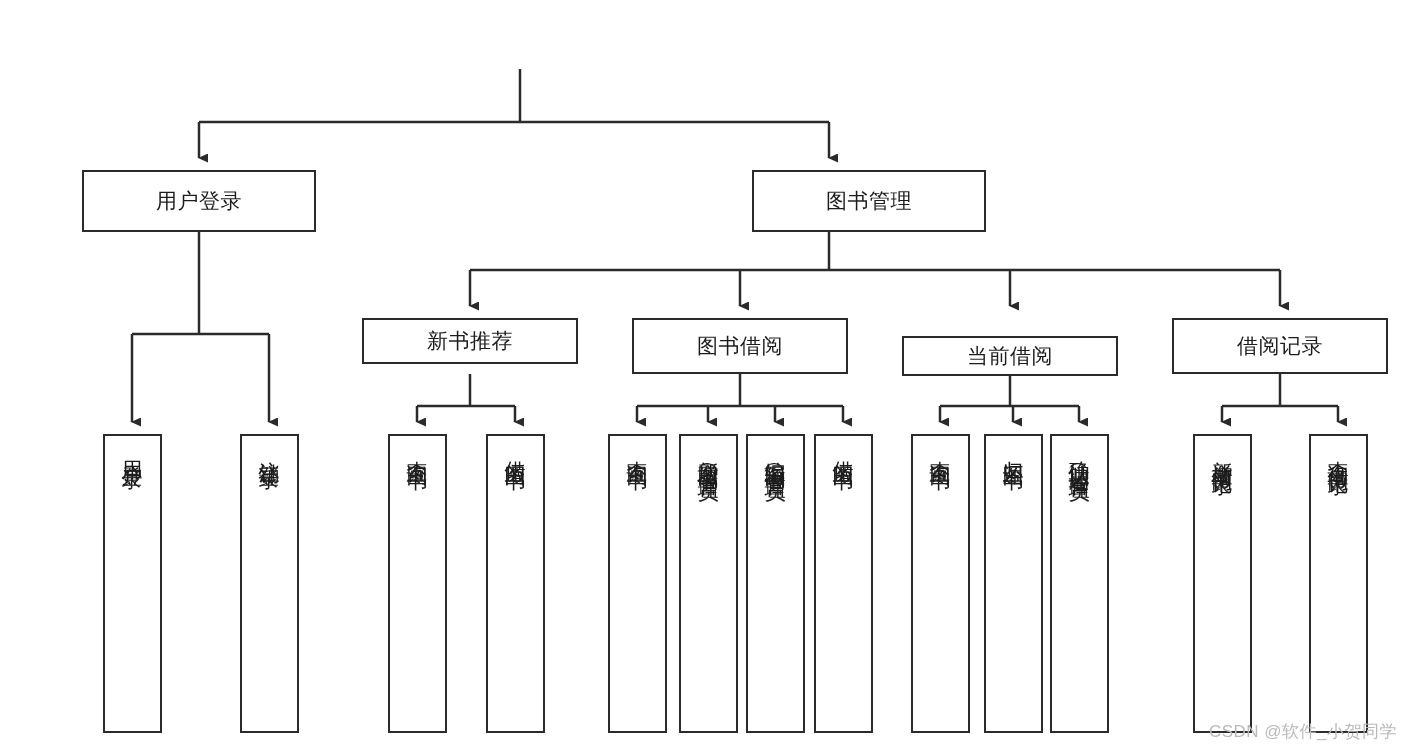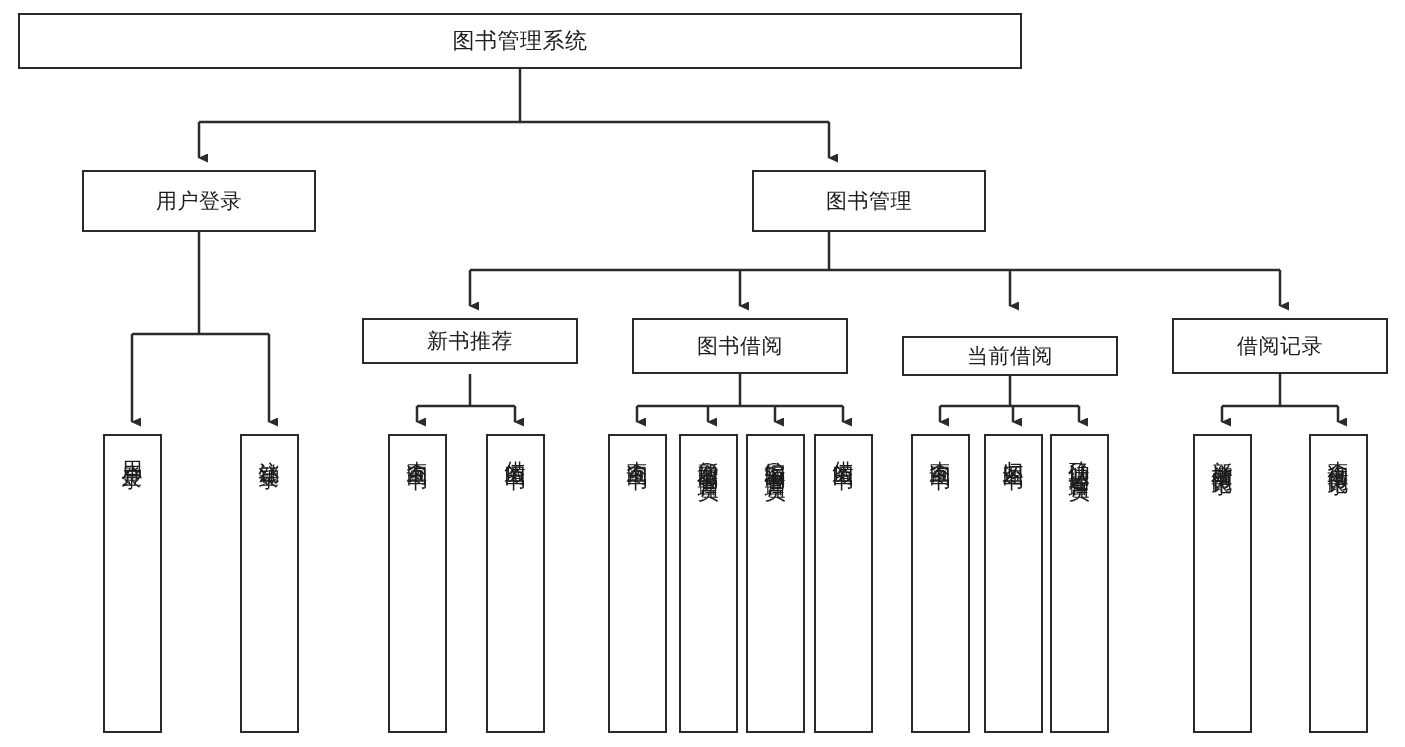--- a/index.html
+++ b/index.html
@@ -133,23 +133,20 @@
     </g>
 
     <g stroke="#2b2b2b" stroke-width="2.5" fill="none">
       <line x1="1280" y1="374" x2="1280" y2="406"></line>
       <line x1="1222" y1="406" x2="1338" y2="406"></line>
       <line x1="1222" y1="406" x2="1222" y2="422" marker-end="url(#arrowhead)"></line>
       <line x1="1338" y1="406" x2="1338" y2="422" marker-end="url(#arrowhead)"></line>
     </g>
   </svg>
 
-  <div class="node-box node-root" id="node-root" style="left: 18px; top: 13px; width: 1004px; height: 56px;">
-    <span class="node-label">图书管理系统</span>
-  </div>
 
   <div id="level2-container">
       <div class="node-box node-branch" style="left: 82px; top: 170px; width: 234px; height: 62px;">
         <span class="node-label">用户登录</span>
       </div>
       <div class="node-box node-branch" style="left: 712px; top: 170px; width: 234px; height: 62px; margin-left: 40px;">
         <span class="node-label">图书管理</span>
       </div>
     </div>
   <div id="level3-container">
@@ -201,14 +198,15 @@
         <span class="node-label">确认归还（管理员）</span>
       </div>
       <div class="node-box node-leaf" style="left: 1193px; top: 434px; width: 59px; height: 299px;">
         <span class="node-label">新增借阅记录</span>
       </div>
       <div class="node-box node-leaf" style="left: 1309px; top: 434px; width: 59px; height: 299px;">
         <span class="node-label">查询借阅记录</span>
       </div>
     </div>
 
+  <div class="watermark">CSDN @软件_小贺同学</div>
 
 </div>
 
 </body></html>

